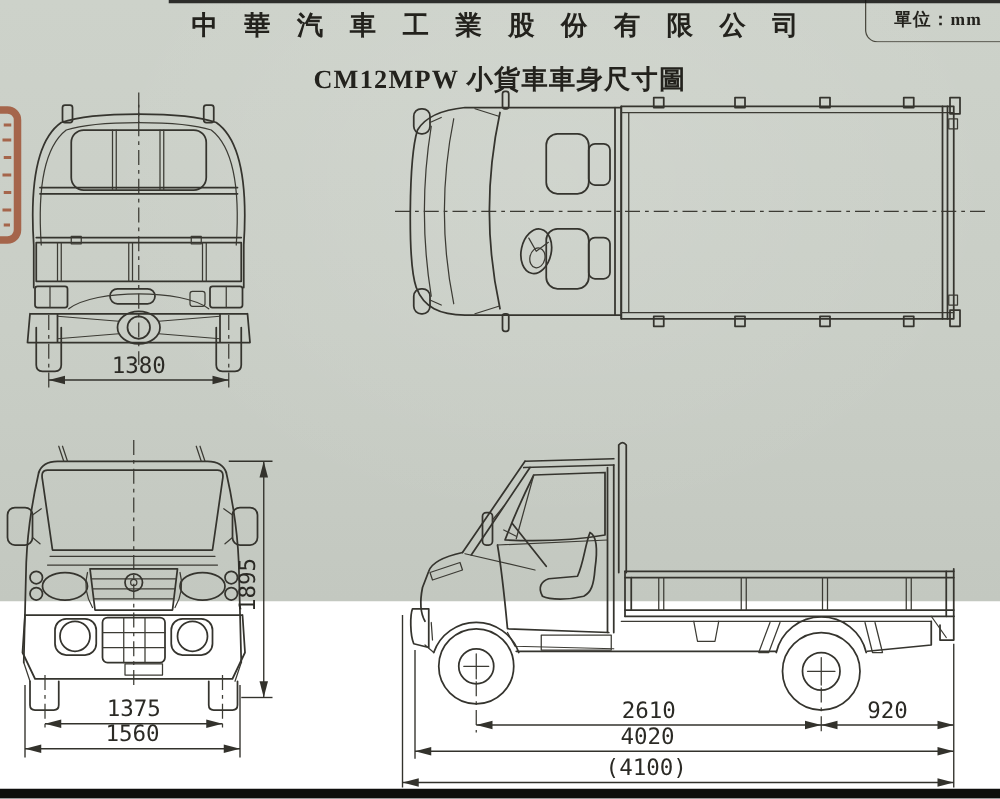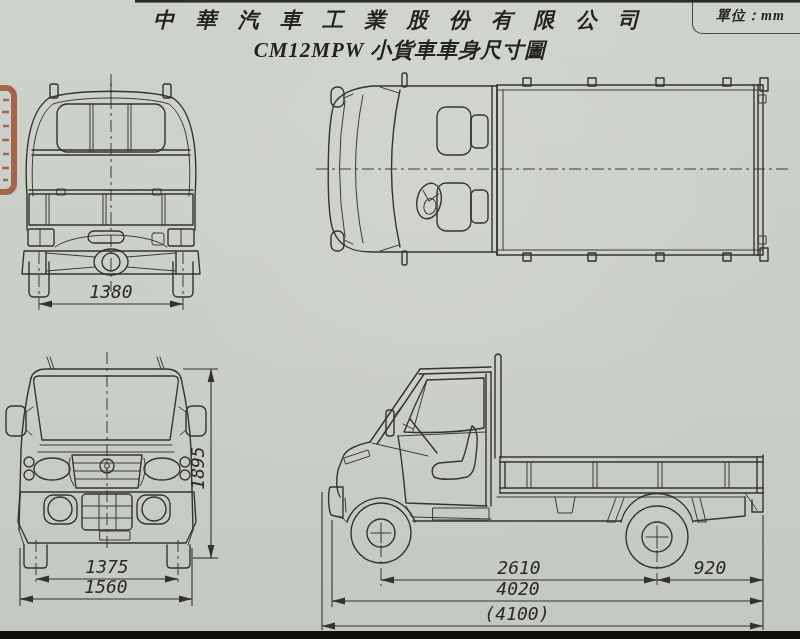--- a/index.html
+++ b/index.html
@@ -1,31 +1,30 @@
 <!DOCTYPE html>
 <html><head>
 <meta charset="utf-8">
 <style>
   html,body{margin:0;padding:0;}
   body{
     width:800px;height:639px;overflow:hidden;
     font-family:"Liberation Serif", serif;
   }
   #sheet{
-    position:relative;width:800px;height:639px;
+    position:relative;width:800px;height:481px;
     background:
       radial-gradient(ellipse at 55% 30%, rgba(255,255,255,.10), rgba(255,255,255,0) 60%),
       linear-gradient(180deg,#cdd2ca 0%,#c9cec6 55%,#c3c8c0 100%);
-    font-style: italic;
   }
   #title-block{
     position:absolute;left:150px;top:6px;width:500px;text-align:center;color:#23221d;
   }
   #title-block .l1{font-size:21px;letter-spacing:8px;font-weight:bold;white-space:nowrap;}
-  #title-block .l2{font-size:21px;letter-spacing:1px;font-weight:bold;margin-top:2px;white-space:nowrap;}
+  #title-block .l2{font-size:21px;letter-spacing:1px;font-weight:bold;margin-top:15px;white-space:nowrap;}
   #unit-box{
     position:absolute;left:692px;top:-10px;width:116px;height:44px;
     border-left:1.5px solid #4a493f;border-bottom:1.5px solid #4a493f;
     border-bottom-left-radius:10px;
     display:flex;align-items:flex-end;justify-content:center;
     padding-bottom:8px;box-sizing:border-box;
     font-size:14px;font-weight:bold;color:#23221d;letter-spacing:1px;
   }
   svg{position:absolute;left:0;top:0;}
   .ln{fill:none;stroke:#35342e;stroke-width:1.4;stroke-linecap:round;stroke-linejoin:round;}

